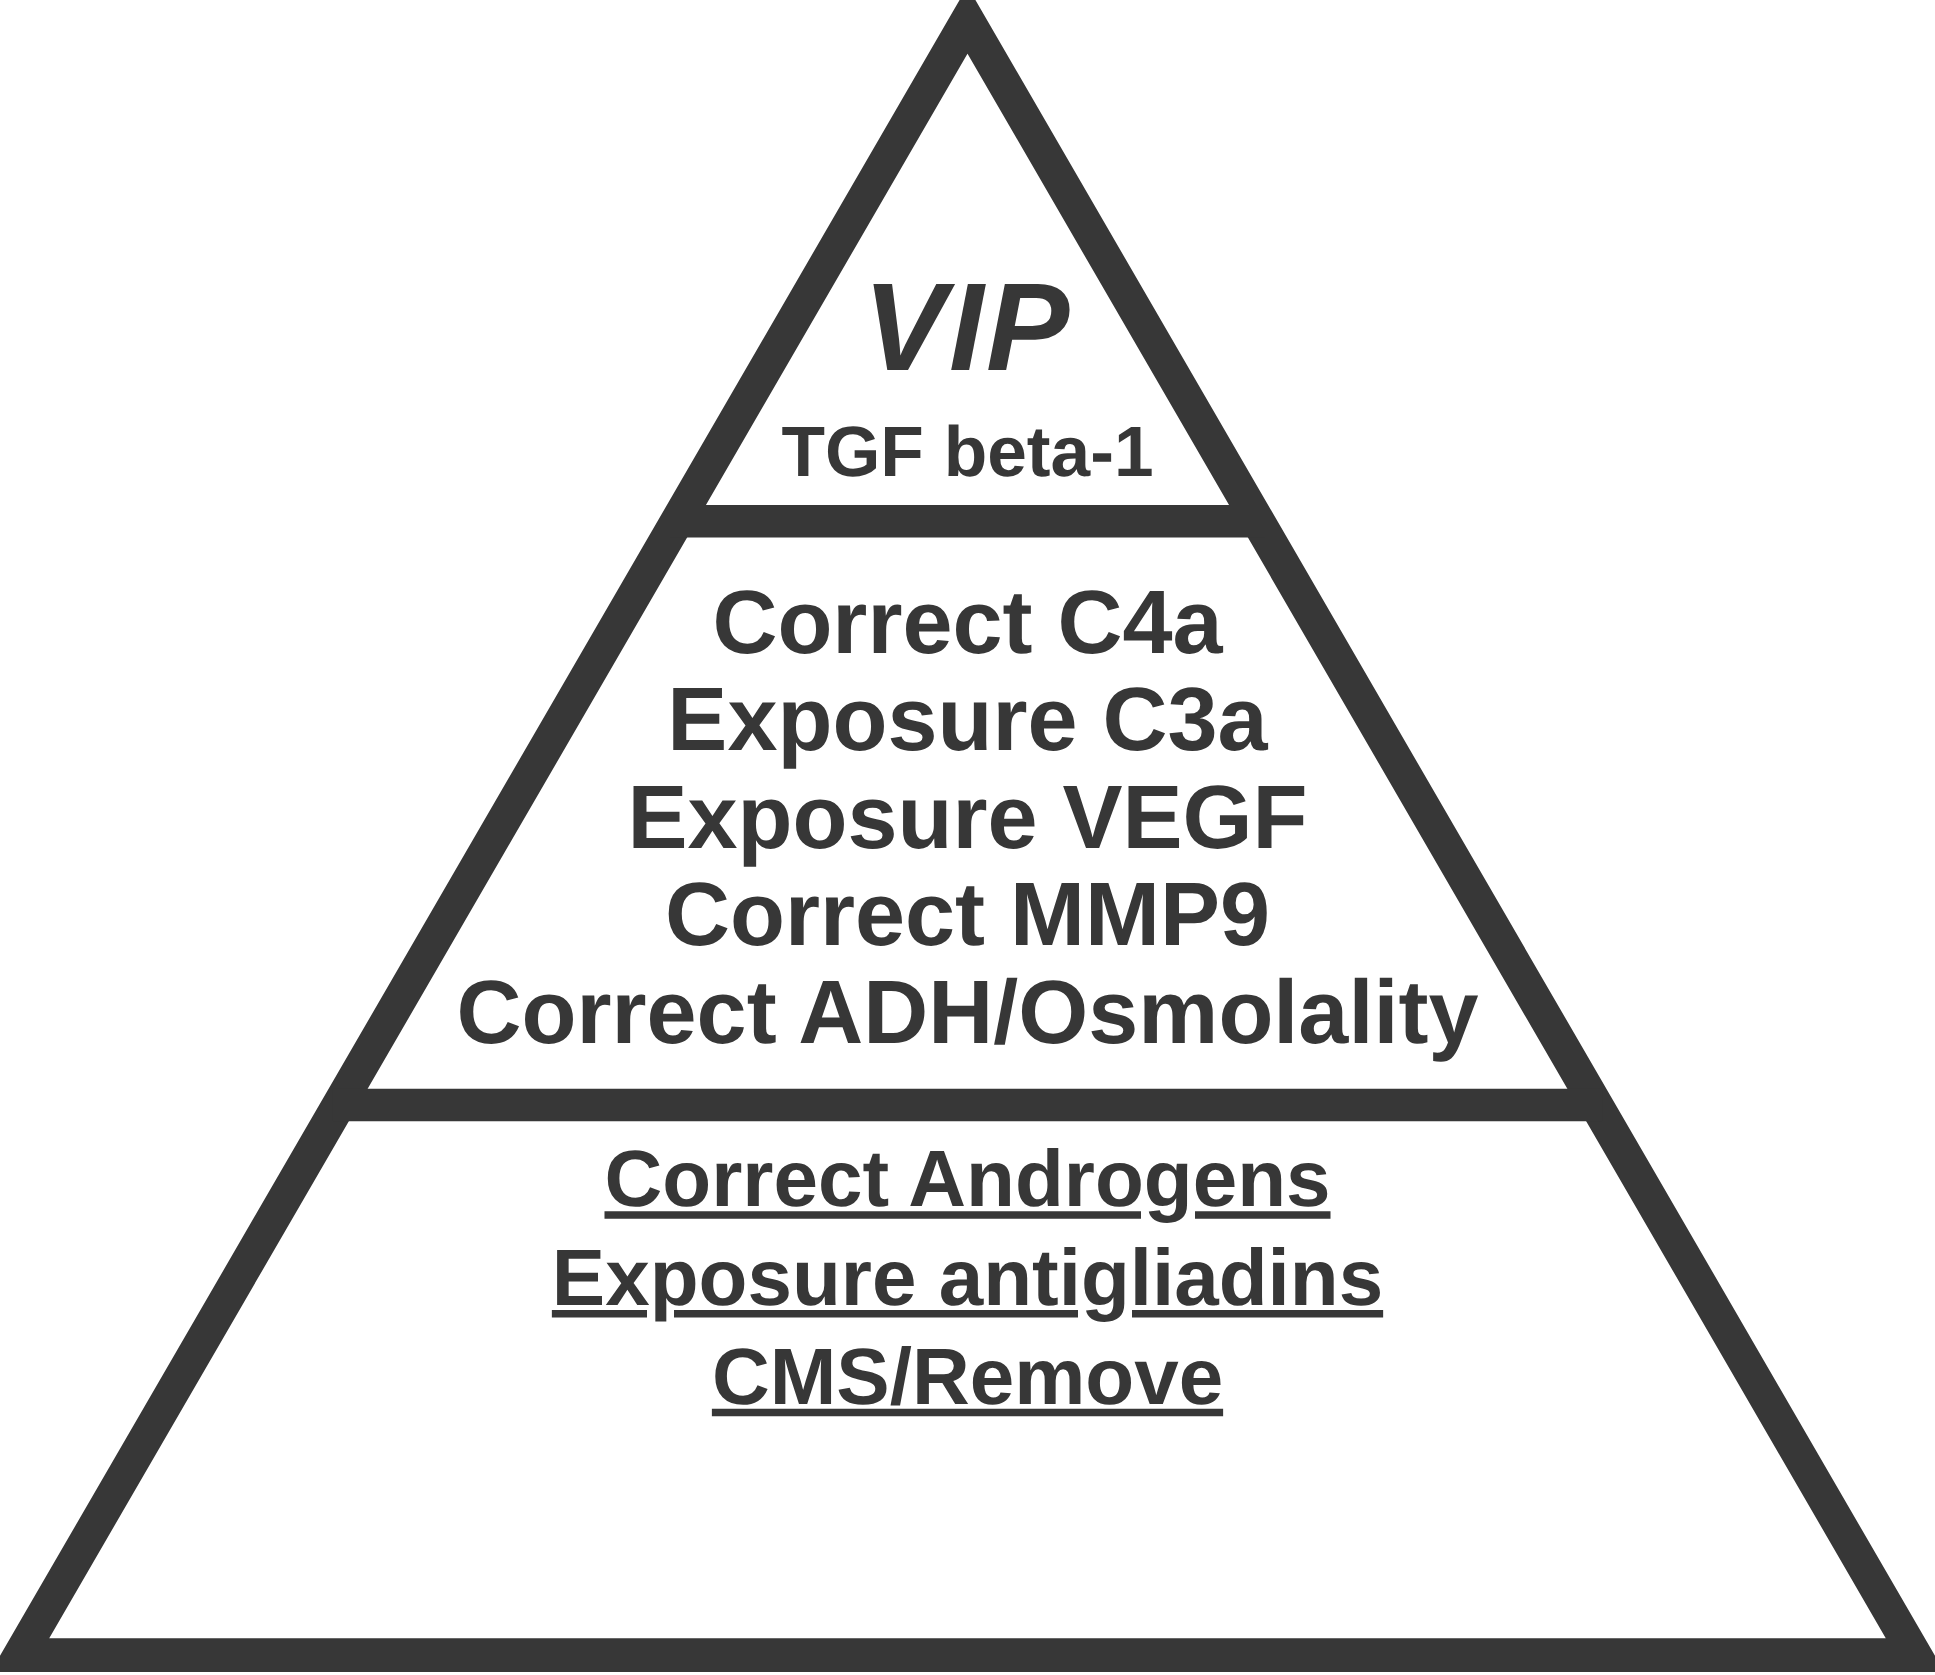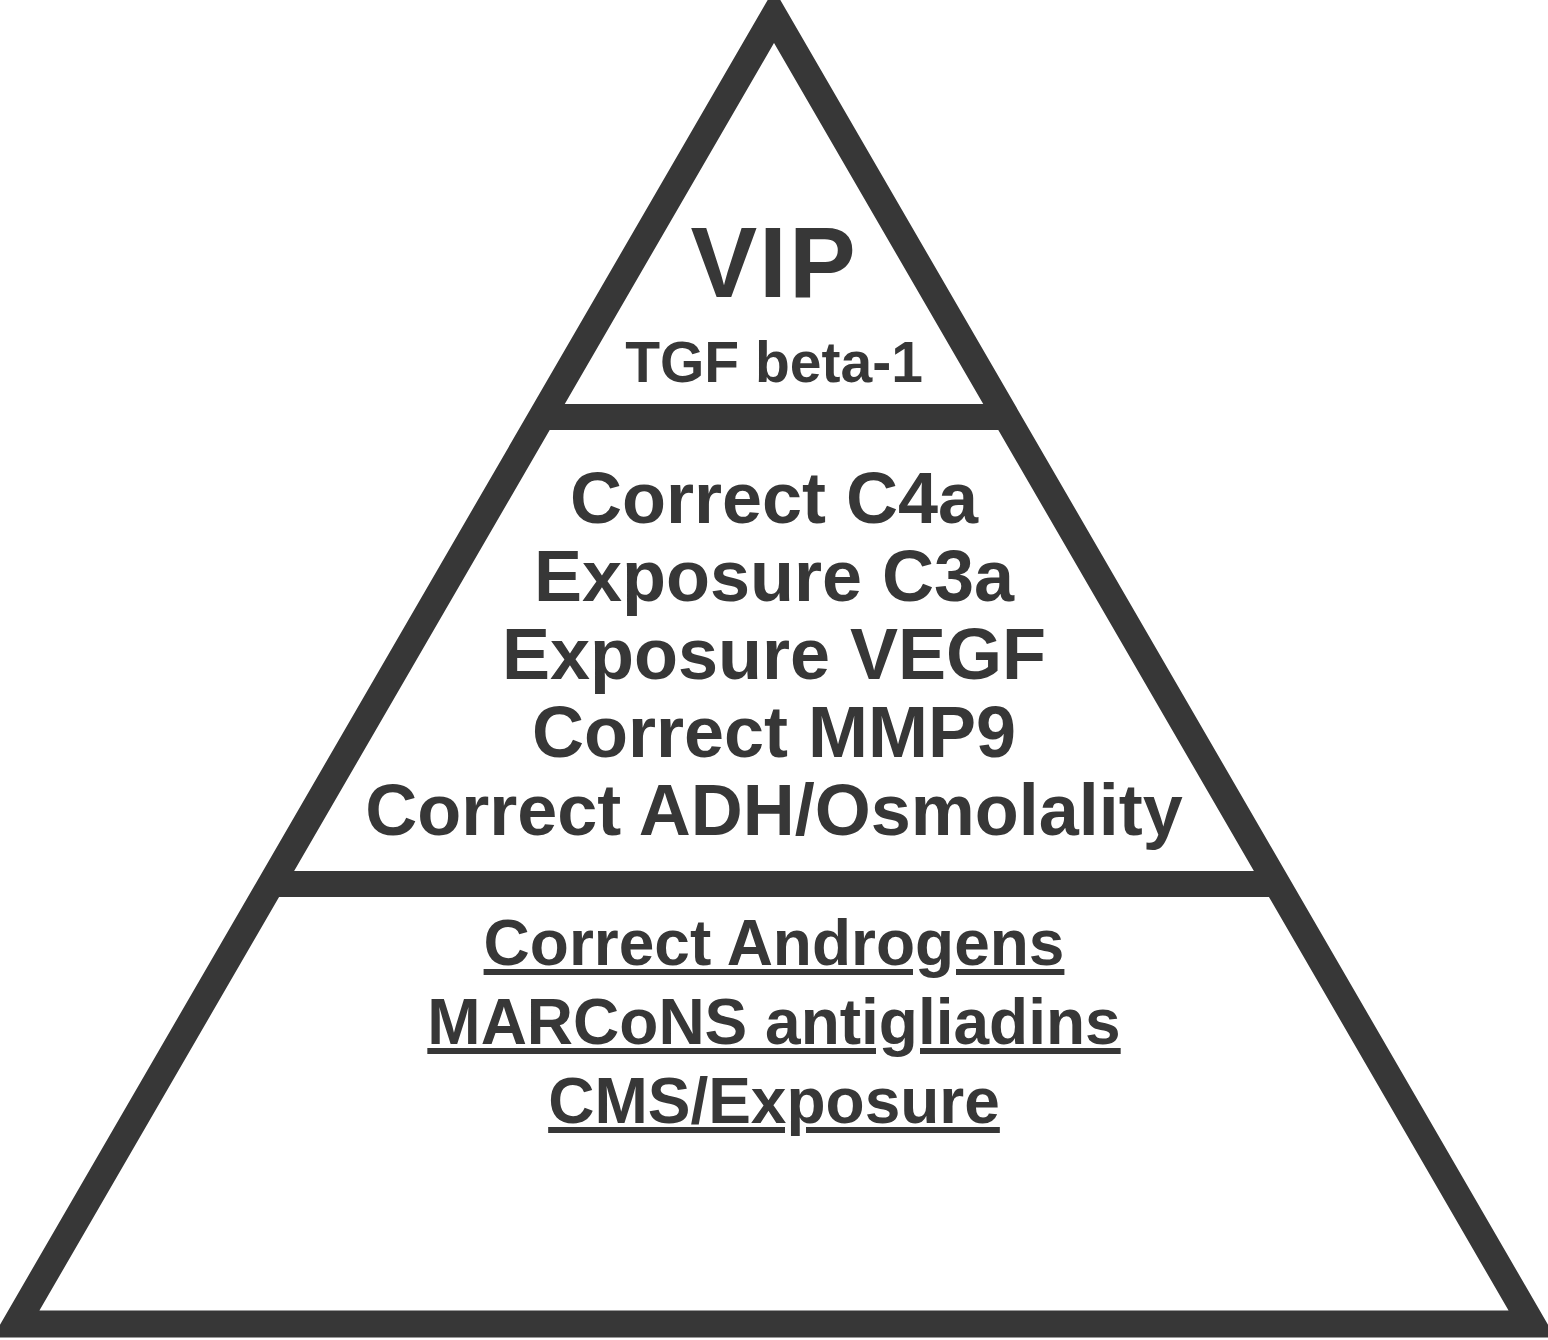--- a/index.html
+++ b/index.html
@@ -30,20 +30,21 @@
     width: 100%;
     text-align: center;
     white-space: nowrap;
   }
   .tier-top { top: 212px; }
   .vip-title {
     font-size: 100px;
     line-height: 100px;
     letter-spacing: 2px;
     font-weight: 700;
+    font-style: italic;
   }
   .vip-subtitle {
     font-size: 57px;
     line-height: 58px;
     margin-top: 21px;
   }
   .tier-middle {
     top: 459px;
     font-size: 72px;
     line-height: 78px;
@@ -74,17 +75,17 @@
   <div class="tier tier-middle">
     <div>Correct C4a</div>
     <div>Exposure C3a</div>
     <div>Exposure VEGF</div>
     <div>Correct MMP9</div>
     <div>Correct ADH/Osmolality</div>
   </div>
 
   <div class="tier tier-bottom">
     <div>Correct Androgens</div>
-    <div>MARCoNS antigliadins</div>
-    <div>CMS/Exposure</div>
+    <div>Exposure antigliadins</div>
+    <div>CMS/Remove</div>
   </div>
 
 </div>
 
 </body></html>

